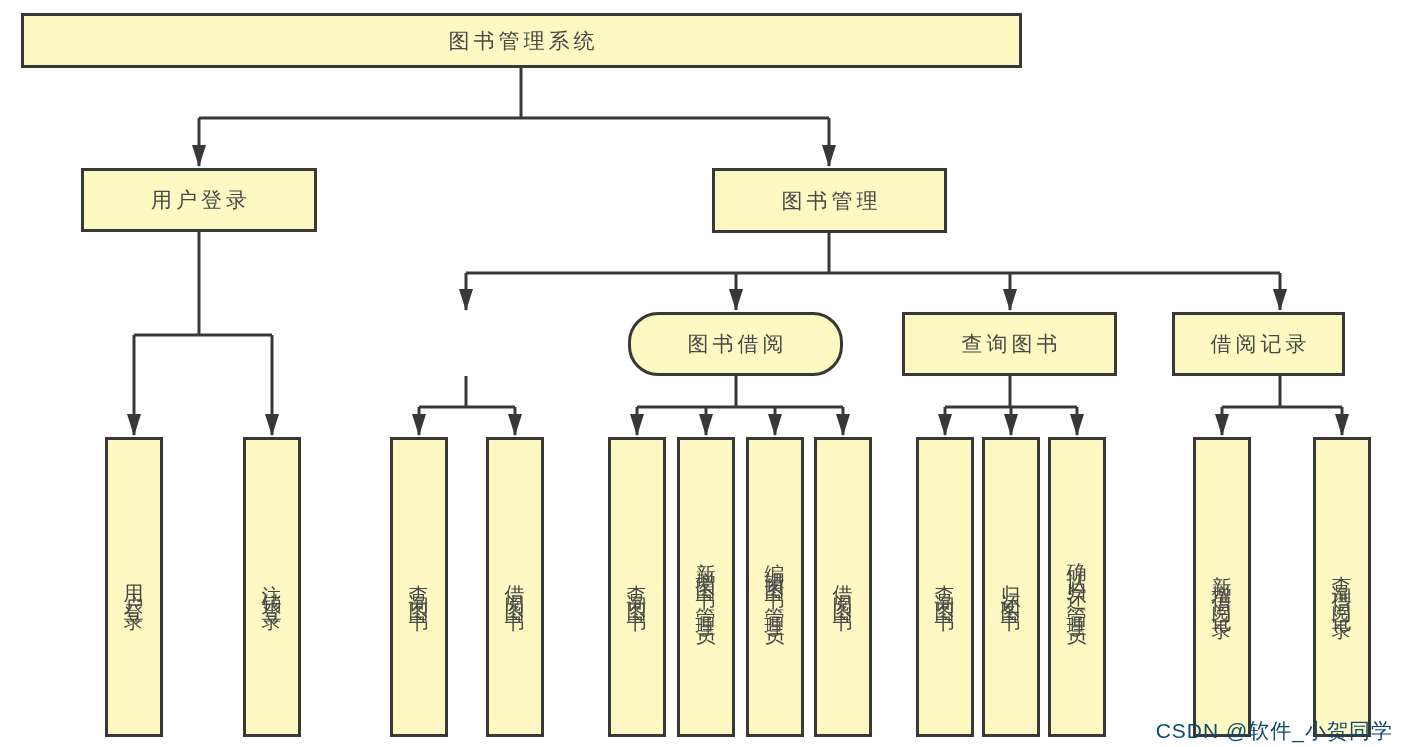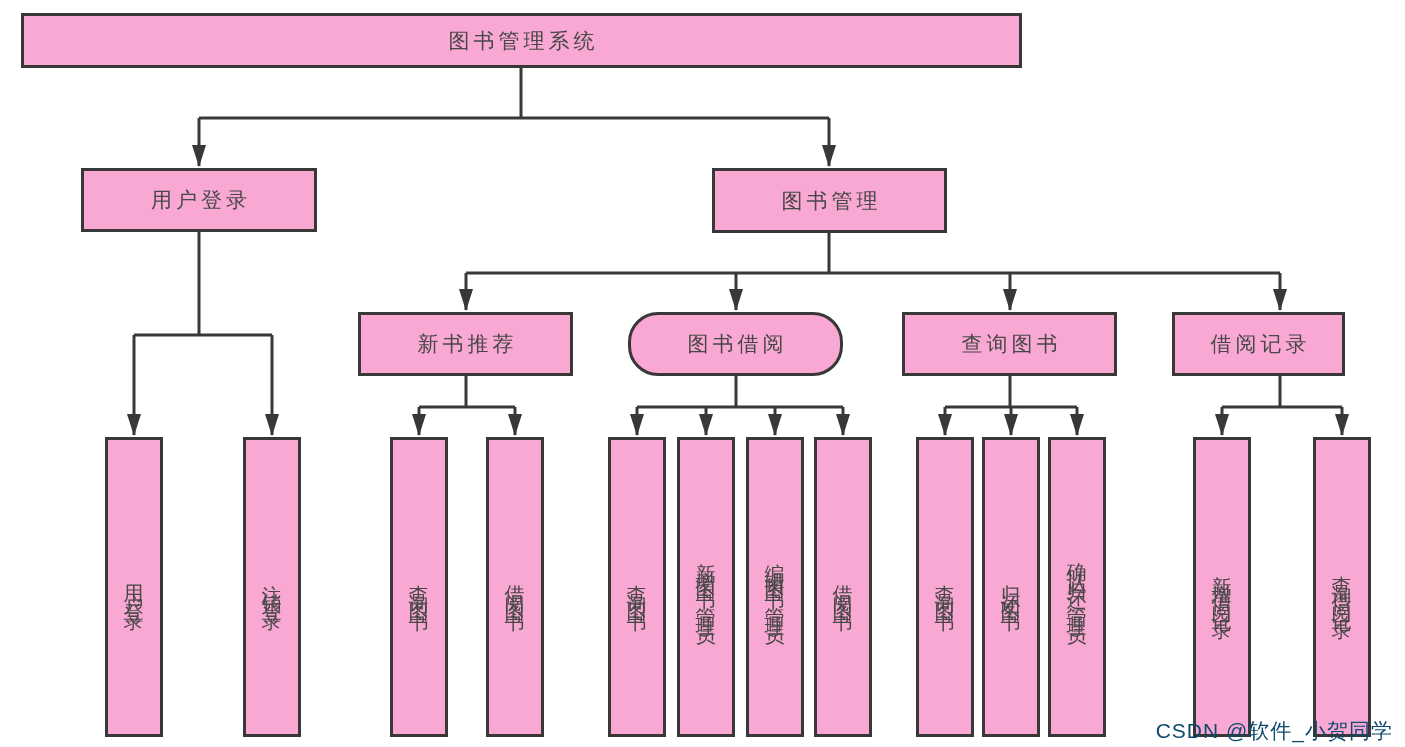--- a/index.html
+++ b/index.html
@@ -11,21 +11,21 @@
     font-family: "Liberation Sans", sans-serif;
     color: #474747;
     overflow: hidden;
   }
   .wires { position: absolute; left: 0; top: 0; width: 1405px; height: 747px; }
   .wires line, .wires path.wire { stroke: #383838; stroke-width: 3; fill: none; }
   .box {
     position: absolute;
     box-sizing: border-box;
     border: 3px solid #383838;
-    background: #f9a8d4;
+    background: #fef9c3;
     display: flex;
     align-items: center;
     justify-content: center;
     text-align: center;
   }
   .h-label { font-size: 21px; letter-spacing: 4px; text-indent: 4px; white-space: nowrap; }
   .leaf {
     writing-mode: vertical-rl;
     text-orientation: mixed;
     font-size: 20px;
@@ -107,21 +107,20 @@
       <line x1="1222" y1="407" x2="1222" y2="435" marker-end="url(#arw)"></line>
       <line x1="1342" y1="407" x2="1342" y2="435" marker-end="url(#arw)"></line>
     </g>
   </svg>
 
   <div class="box h-label" style="left:21px; top:13px; width:1001px; height:55px;">图书管理系统</div>
 
   <div class="box h-label" style="left:81px; top:168px; width:236px; height:64px;">用户登录</div>
   <div class="box h-label" style="left:712px; top:168px; width:235px; height:65px;">图书管理</div>
 
-  <div class="box h-label" style="left:358px; top:312px; width:215px; height:64px;">新书推荐</div>
   <div class="box h-label" style="left:628px; top:312px; width:215px; height:64px;border-radius:30px;">图书借阅</div>
   <div class="box h-label" style="left:902px; top:312px; width:215px; height:64px;">查询图书</div>
   <div class="box h-label" style="left:1172px; top:312px; width:173px; height:64px;">借阅记录</div>
 
   <div class="box leaf" style="left:105px; top:437px; width:58px; height:300px;">用户登录</div>
   <div class="box leaf" style="left:243px; top:437px; width:58px; height:300px;">注销登录</div>
 
   <div class="box leaf" style="left:390px; top:437px; width:58px; height:300px;">查询图书</div>
   <div class="box leaf" style="left:486px; top:437px; width:58px; height:300px;">借阅图书</div>
 

